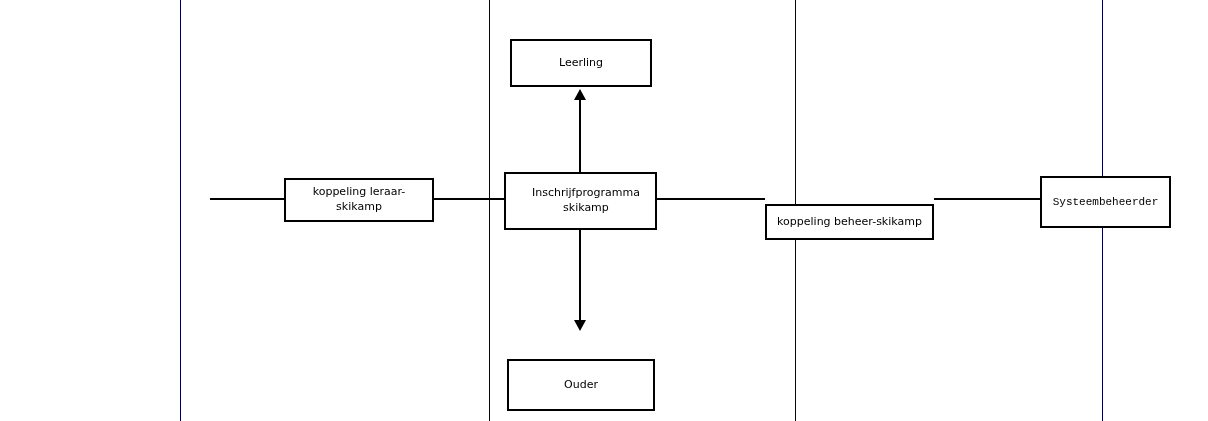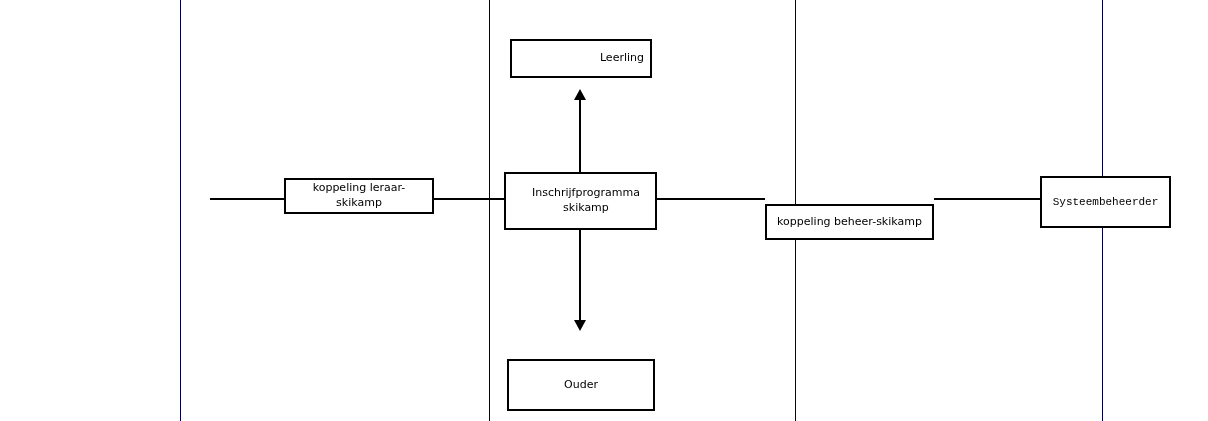--- a/index.html
+++ b/index.html
@@ -93,26 +93,26 @@
   <div class="edge-h" style="left:434px; top:198px; width:70px;"></div>
   <div class="edge-h" style="left:657px; top:198px; width:108px;"></div>
   <div class="edge-h" style="left:934px; top:198px; width:106px;"></div>
 
   <div class="edge-v" style="left:579px; top:95px; height:77px;"></div>
   <div class="arrowhead up" style="left:574px; top:89px;"></div>
 
   <div class="edge-v" style="left:579px; top:230px; height:90px;"></div>
   <div class="arrowhead down" style="left:574px; top:320px;"></div>
 
-  <div class="node center-text" style="left:510px; top:39px; width:142px; height:39px;justify-content:flex-end;">
+  <div class="node center-text" style="left:510px; top:39px; width:142px; height:48px;">
     <span class="node-label">Leerling</span>
   </div>
 
 
-  <div class="node center-text" style="left:284px; top:178px; width:150px; height:36px;">
+  <div class="node center-text" style="left:284px; top:178px; width:150px; height:44px;">
     <span class="node-label">koppeling leraar-skikamp</span>
   </div>
 
   <div class="node left-text" style="left:504px; top:172px; width:153px; height:58px;">
     <span class="node-label">Inschrijfprogramma
 skikamp</span>
   </div>
 
   <div class="node center-text" style="left:765px; top:182px; width:169px; height:36px;margin-top:22px;">
     <span class="node-label">koppeling beheer-skikamp</span>

